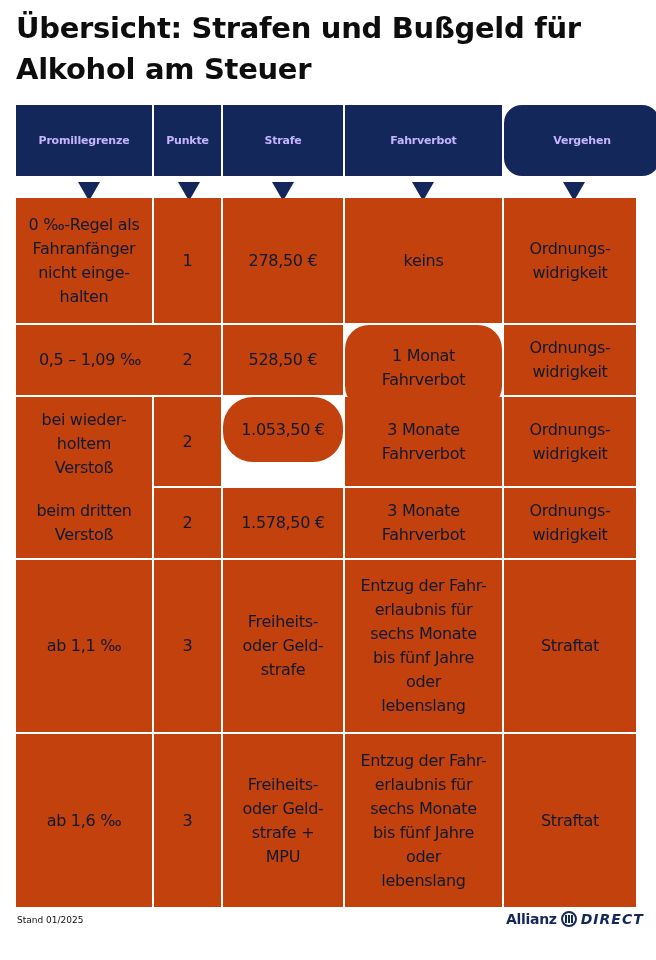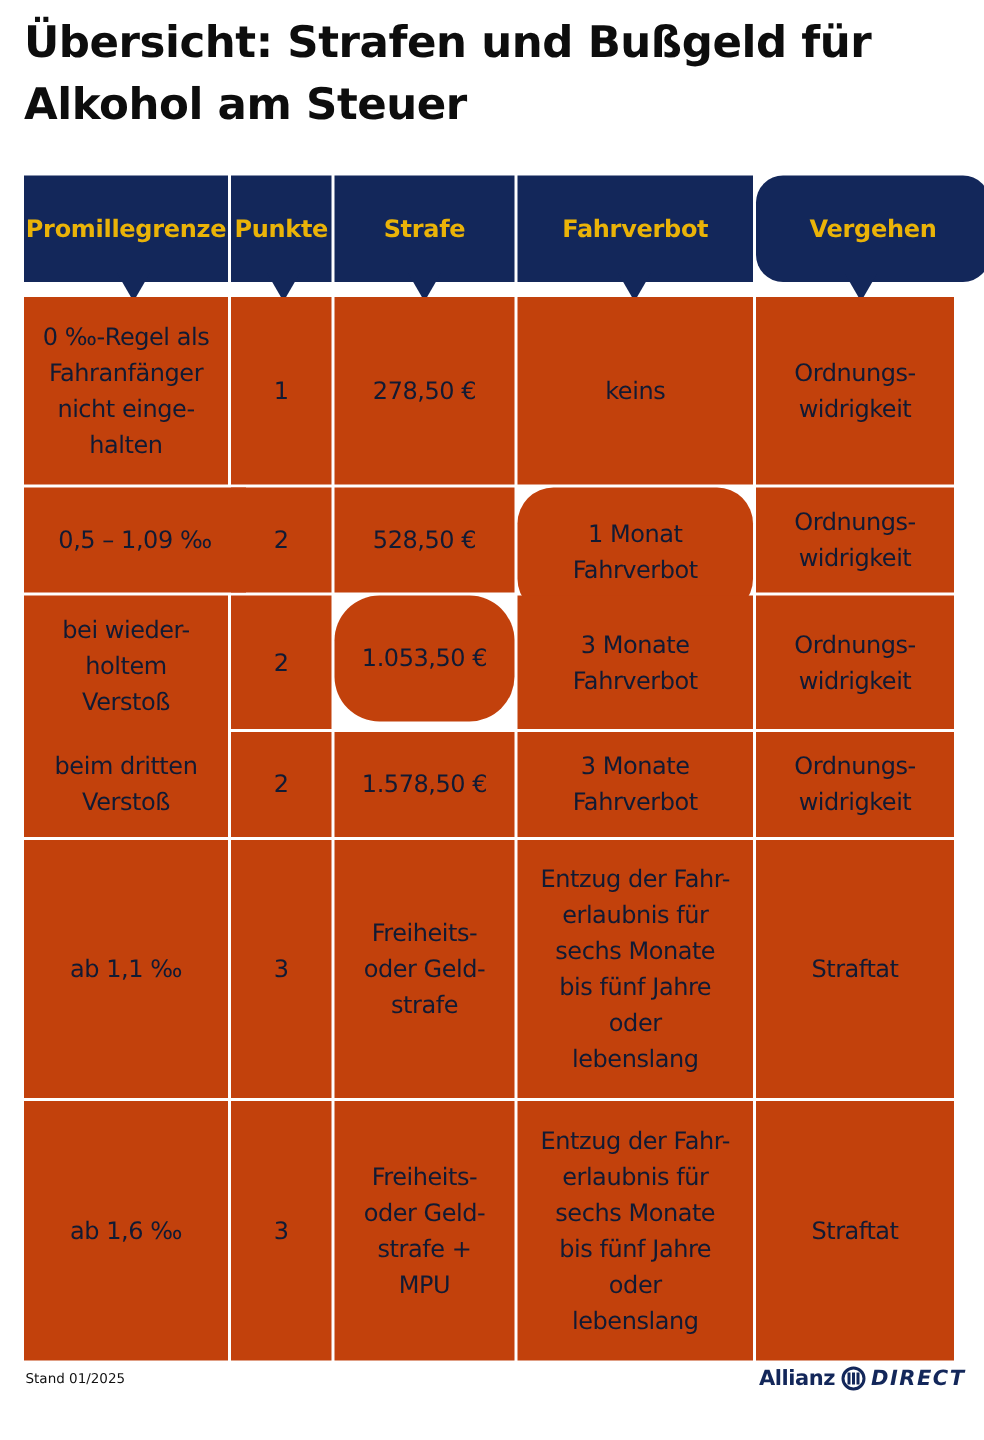--- a/index.html
+++ b/index.html
@@ -1,19 +1,19 @@
 <!DOCTYPE html>
 <html><head>
 <meta charset="utf-8">
 <style>
   html, body { margin:0; padding:0; background:#ffffff; }
   body { width:656px; height:960px; position:relative; overflow:hidden; font-family:"DejaVu Sans", sans-serif; color:#111a33; }
   .title { position:absolute; left:16px; top:8px; width:630px; font-size:29px; font-weight:bold; line-height:41px; color:#0d0d0d; letter-spacing:-0.3px; }
   .header-row { position:absolute; left:16px; top:105px; height:71px; width:620px; }
-  .hcell { position:absolute; top:12px; height:71px; background:#13275a; color:#eab308; font-weight:bold; font-size:16px; display:flex; align-items:center; justify-content:center; text-align:center; letter-spacing:-0.2px; }
+  .hcell { position:absolute; top:0; height:71px; background:#13275a; color:#c4b5fd; font-weight:bold; font-size:11px; display:flex; align-items:center; justify-content:center; text-align:center; letter-spacing:-0.2px; }
   .arrow { position:absolute; top:182px; width:0; height:0; border-left:11px solid transparent; border-right:11px solid transparent; border-top:19px solid #13275a; }
   .body-rows { position:absolute; left:16px; top:198px; width:620px; }
   .cell { position:absolute; background:#c2410c; display:flex; align-items:center; justify-content:center; text-align:center; font-size:16px; line-height:24px; color:#111a33; white-space:pre-line; letter-spacing:-0.3px; }
   .footer-note { position:absolute; left:17px; top:915px; font-size:9px; color:#111; }
   .logo { position:absolute; left:506px; top:911px; display:flex; align-items:center; gap:4px; color:#13275a; font-weight:bold; }
   .logo .brand { font-size:14px; letter-spacing:-0.3px; }
   .logo .direct { font-size:14px; font-style:italic; letter-spacing:1px; }
   .logo .emblem { width:16px; height:16px; border:2px solid #13275a; border-radius:50%; box-sizing:border-box; display:flex; align-items:center; justify-content:center; gap:1px; }
   .logo .emblem span { display:block; width:2px; height:8px; background:#13275a; }
 </style>
@@ -53,21 +53,21 @@
   <div class="cell" style="left:207px;width:120px;top:127px;height:70px;">528,50 €</div>
   <div class="cell" style="left:329px;width:157px;top:127px;height:85px;border-radius:24px;">1 Monat
 Fahrverbot</div>
   <div class="cell" style="left:488px;width:132px;top:127px;height:70px;">Ordnungs-
 widrigkeit</div>
 
   <div class="cell" style="left:0;width:136px;top:199px;height:93px;">bei wieder-
 holtem
 Verstoß</div>
   <div class="cell" style="left:138px;width:67px;top:199px;height:89px;">2</div>
-  <div class="cell" style="left:207px;width:120px;top:199px;height:84px;border-radius:30px;">1.053,50 €</div>
+  <div class="cell" style="left:207px;width:120px;top:199px;height:65px;border-radius:30px;">1.053,50 €</div>
   <div class="cell" style="left:329px;width:157px;top:199px;height:89px;">3 Monate
 Fahrverbot</div>
   <div class="cell" style="left:488px;width:132px;top:199px;height:89px;">Ordnungs-
 widrigkeit</div>
 
   <div class="cell" style="left:0;width:136px;top:290px;height:70px;">beim dritten
 Verstoß</div>
   <div class="cell" style="left:138px;width:67px;top:290px;height:70px;">2</div>
   <div class="cell" style="left:207px;width:120px;top:290px;height:70px;">1.578,50 €</div>
   <div class="cell" style="left:329px;width:157px;top:290px;height:70px;">3 Monate

